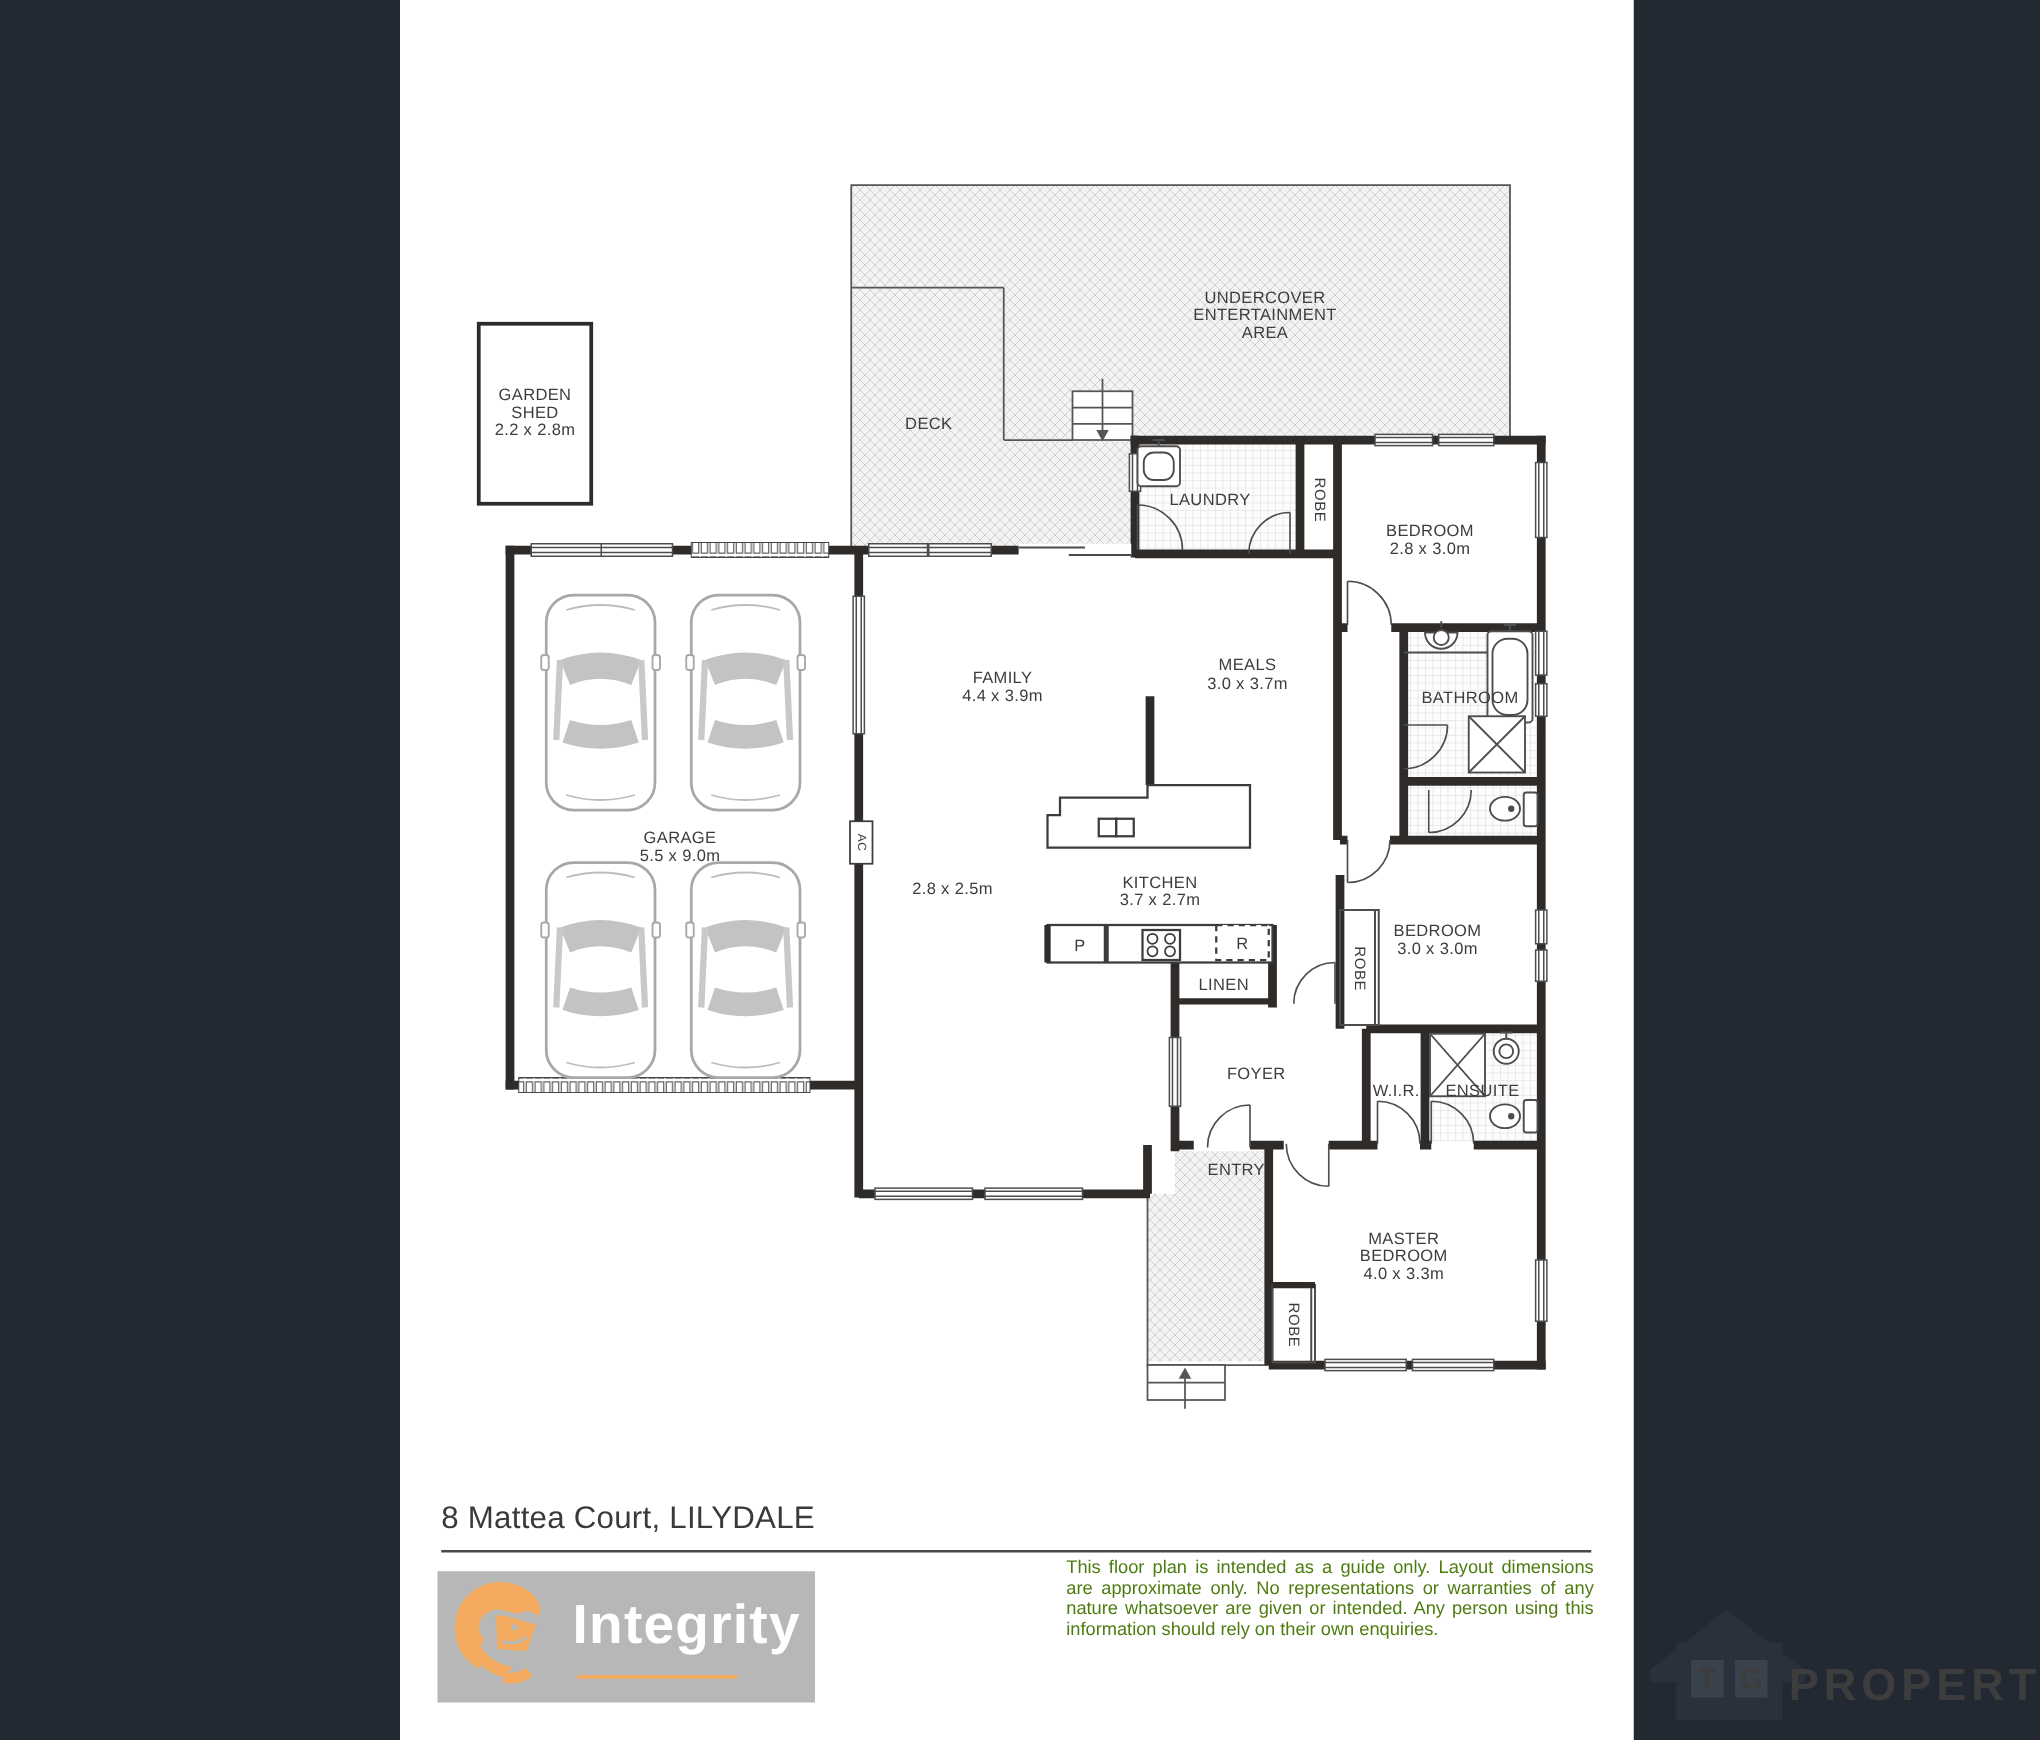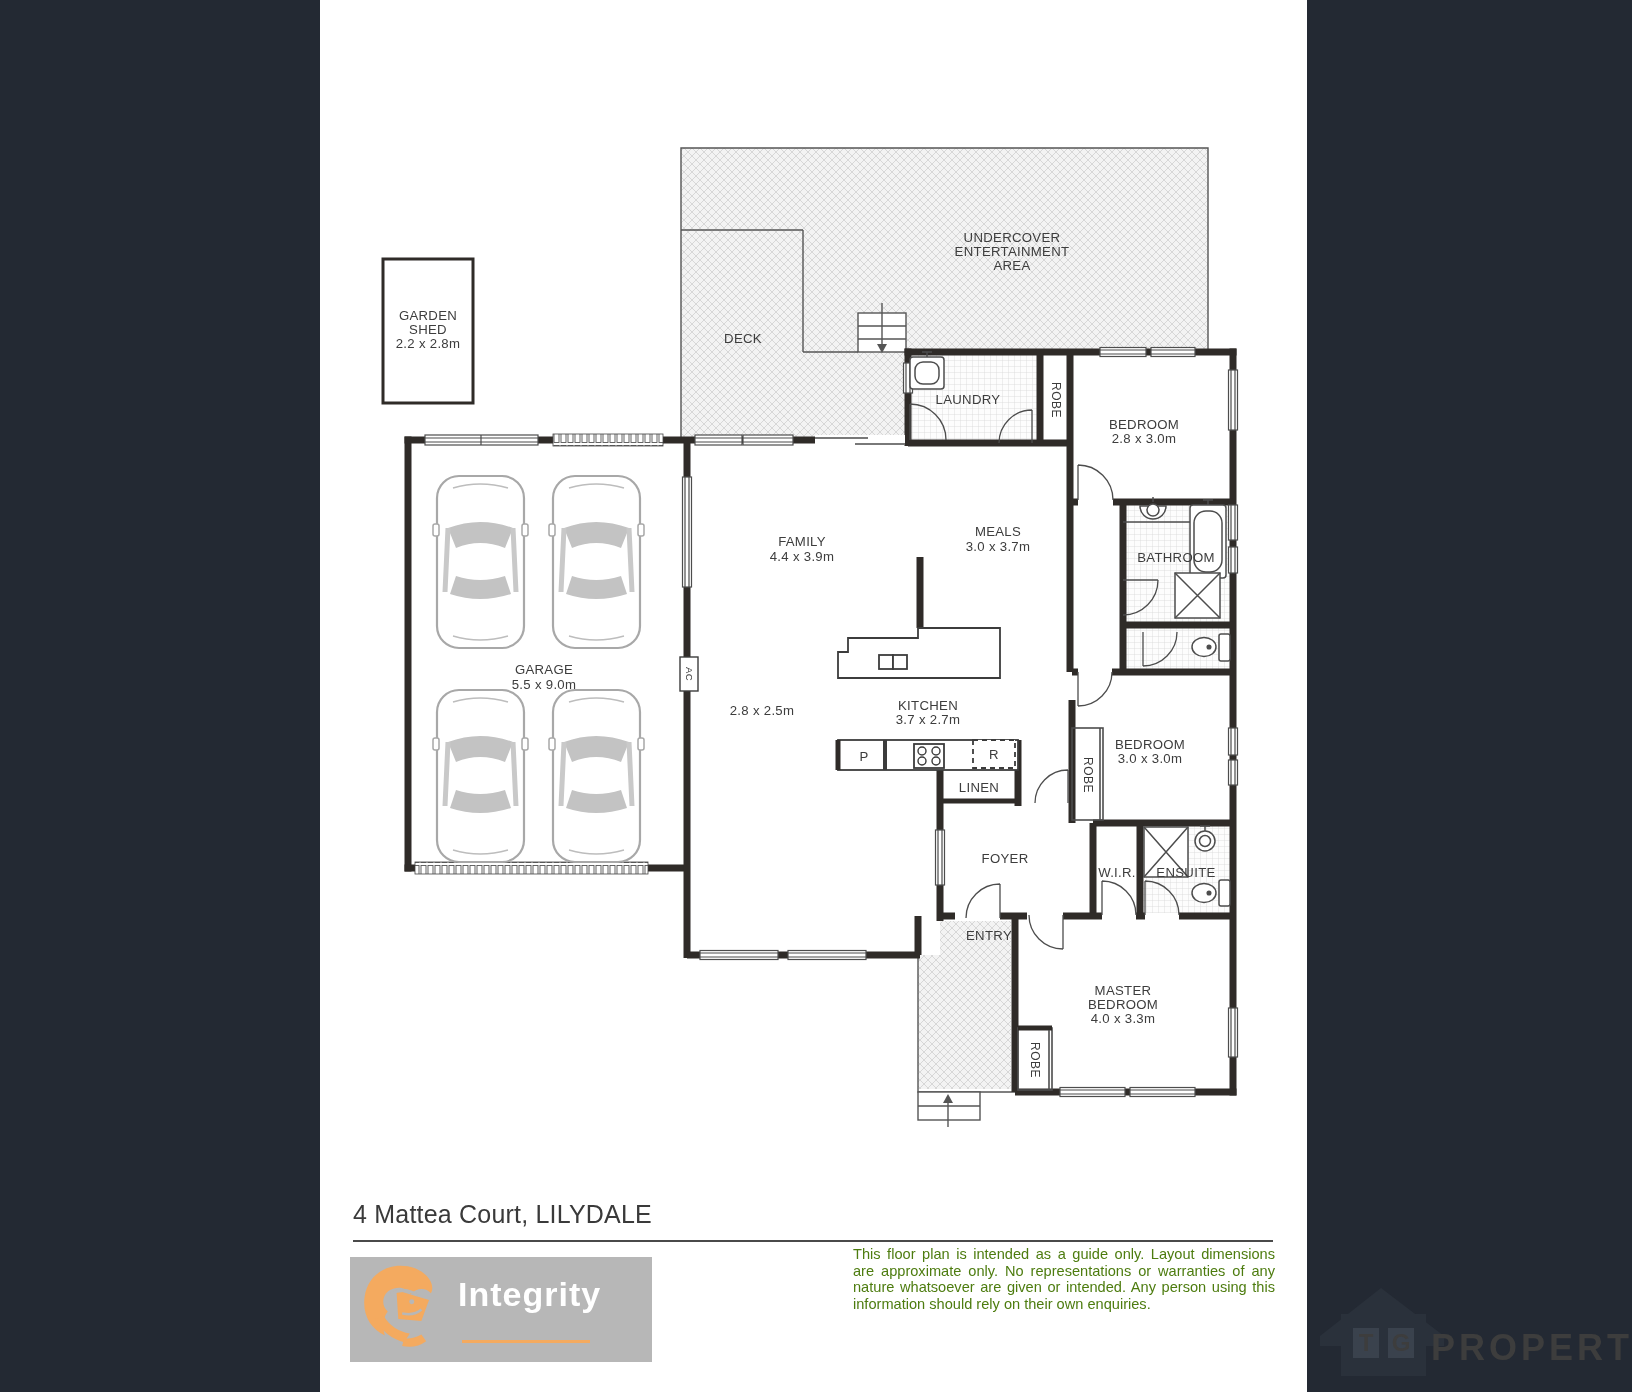--- a/index.html
+++ b/index.html
@@ -8,21 +8,21 @@
   .panel{position:absolute;left:320px;top:0;width:987px;height:1392px;background:#ffffff;}
   .plan-svg{position:absolute;left:0;top:0;width:987px;height:1392px;}
   svg text{font-family:"Liberation Sans",sans-serif;fill:#3d3d3d;}
   .room-label{font-size:13.2px;letter-spacing:.3px;}
   .small-label{font-size:12px;letter-spacing:.5px;}
   .tiny-label{font-size:9.5px;letter-spacing:.4px;}
   .address{position:absolute;left:33px;top:1200px;font-size:25px;color:#3a3a3a;letter-spacing:.2px;}
   .rule{position:absolute;left:33px;top:1240px;width:920px;height:2px;background:#4a4a4a;}
   .logo{position:absolute;left:30px;top:1257px;width:302px;height:105px;background:#b7b7b7;}
   .logo-lion{position:absolute;left:8px;top:4px;}
-  .logo-word{position:absolute;left:108px;top:18px;font-size:34px;font-weight:bold;color:#ffffff;letter-spacing:1px;}
+  .logo-word{position:absolute;left:108px;top:18px;font-size:44px;font-weight:bold;color:#ffffff;letter-spacing:1px;}
   .logo-underline{position:absolute;left:112px;top:83px;width:128px;height:3px;background:#f4aa5f;}
   .disclaimer{position:absolute;left:533px;top:1246px;width:422px;font-size:14.6px;line-height:1.14;
               color:#4d7c0f;text-align:justify;}
   .watermark{position:absolute;left:1318px;top:1268px;width:314px;height:124px;}
 </style>
 </head>
 <body>
 
 <div class="canvas">
   <div class="panel">
@@ -294,21 +294,21 @@
         <text class="room-label" x="1186" y="877">ENSUITE</text>
         <text class="room-label" x="989" y="940">ENTRY</text>
 
         <text class="room-label" x="1123" y="995">MASTER</text>
         <text class="room-label" x="1123" y="1009">BEDROOM</text>
         <text class="room-label" x="1123" y="1023">4.0 x 3.3m</text>
         <text class="small-label" x="1035" y="1060" dy="4" transform="rotate(90 1035 1060)">ROBE</text>
       </g>
     </svg>
 
-    <div class="address">4 Mattea Court, LILYDALE</div>
+    <div class="address">8 Mattea Court, LILYDALE</div>
     <div class="rule"></div>
 
     <div class="logo">
       <svg class="logo-lion" width="96" height="97" viewBox="0 0 100 100">
         <path d="M52,5 C28,1 10,16 7,36 C4,55 13,70 28,77 C25,67 26,58 31,52 C24,46 25,35 33,30 C41,25 51,27 55,34 C61,27 71,27 76,33 C81,24 72,9 52,5 Z" fill="#f4aa5f"></path>
         <path d="M40,30 L74,40 L66,62 L42,60 Z" fill="#f4aa5f"></path>
         <path d="M34,34 Q48,26 62,35" stroke="#b7b7b7" stroke-width="3" fill="none"></path>
         <circle cx="56" cy="42" r="2.6" fill="#b7b7b7"></circle>
         <path d="M66,50 Q58,57 46,54" stroke="#b7b7b7" stroke-width="2.6" fill="none"></path>
         <path d="M18,60 Q28,79 48,84 L54,75 Q36,72 27,57 Z" fill="#f4aa5f"></path>

